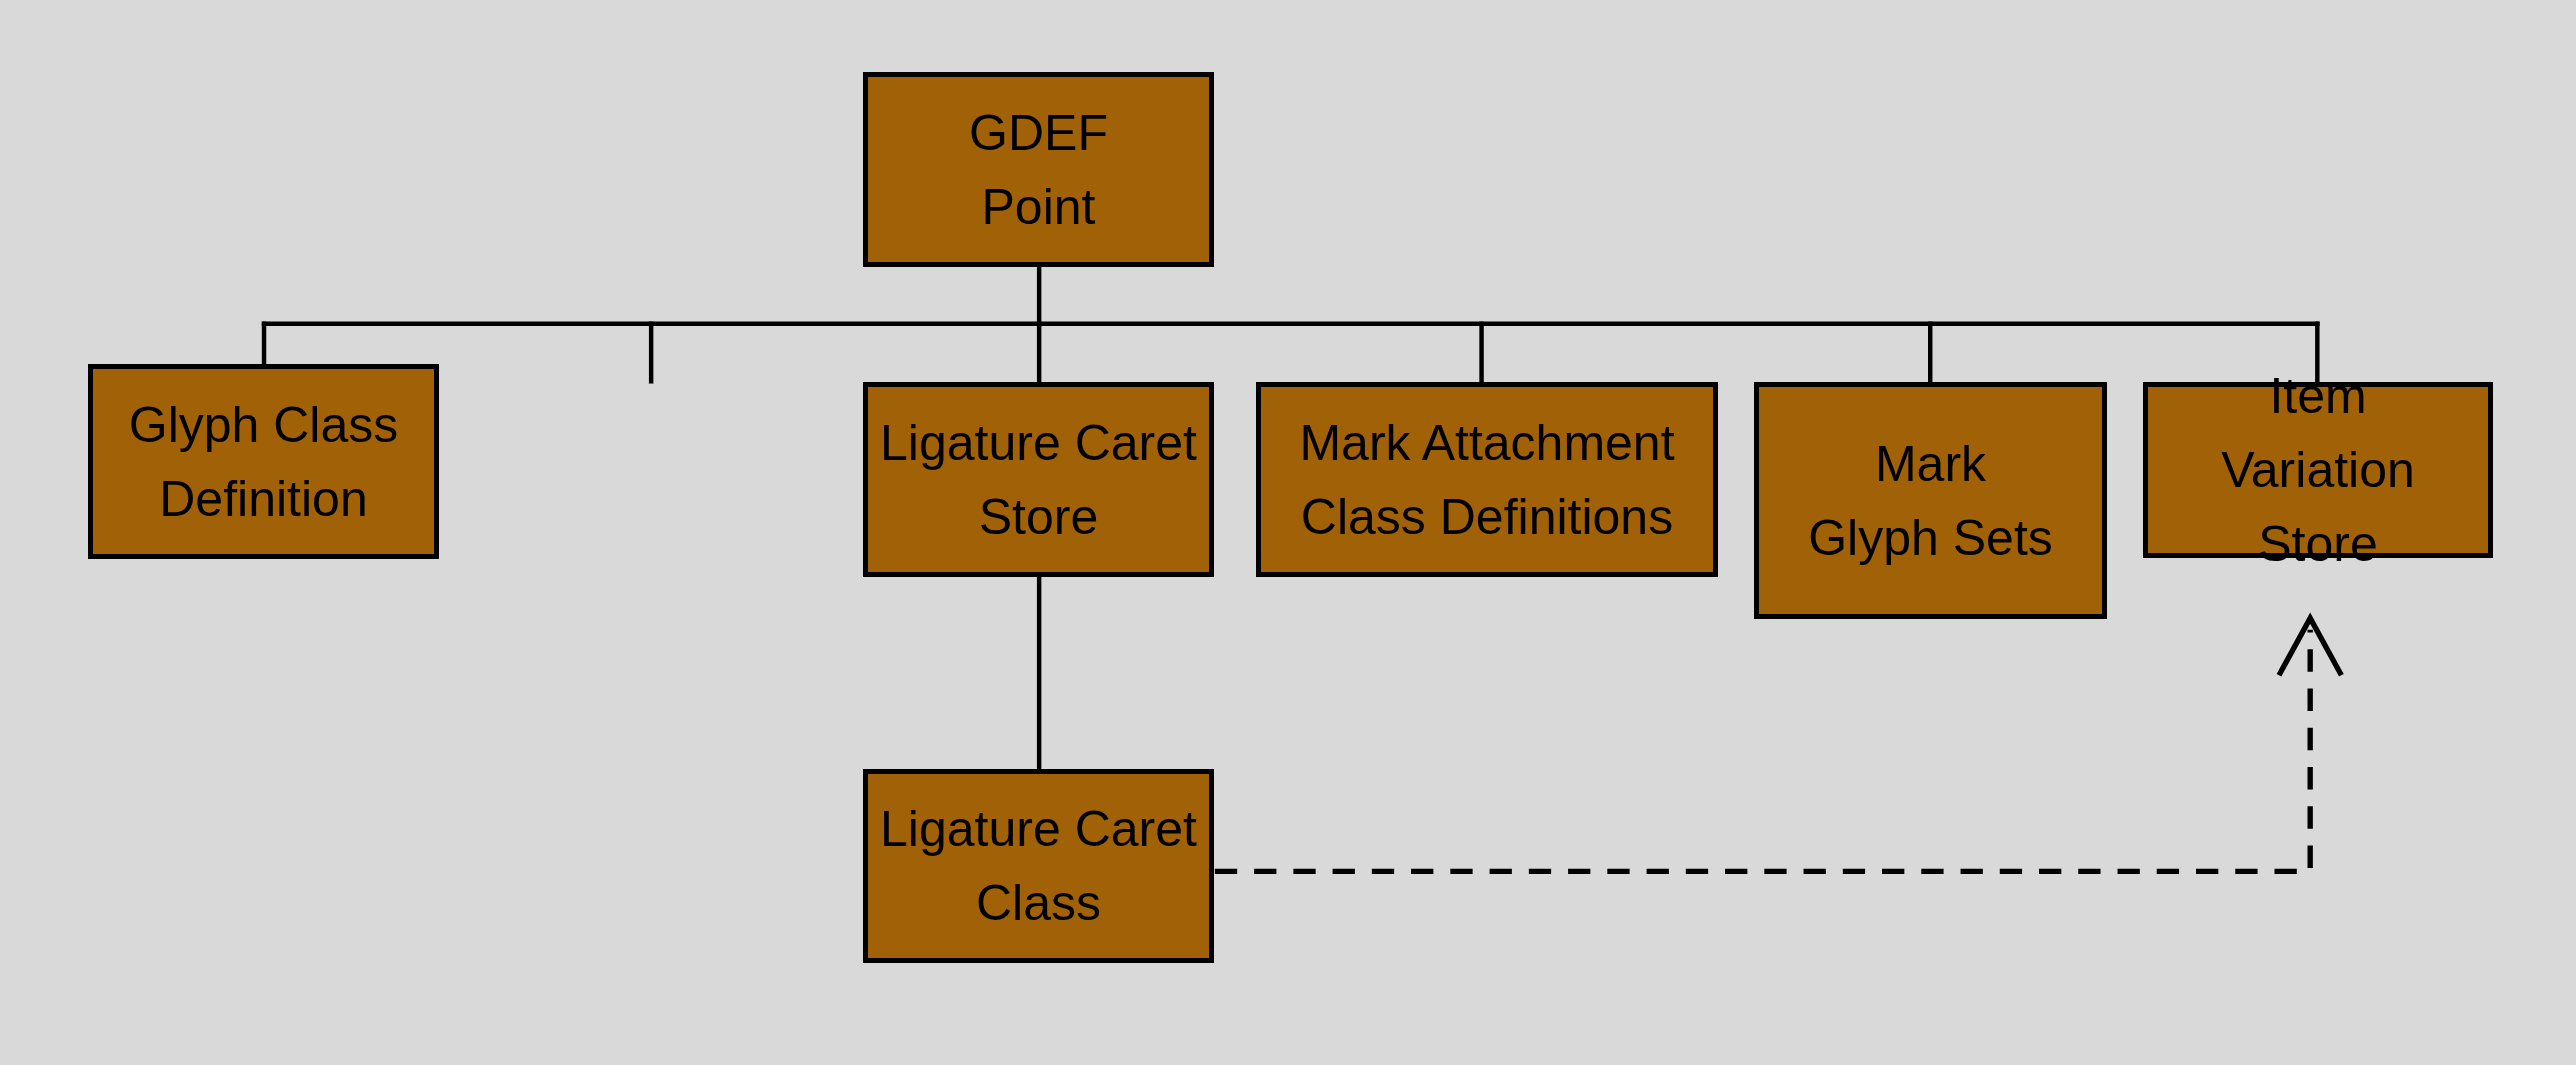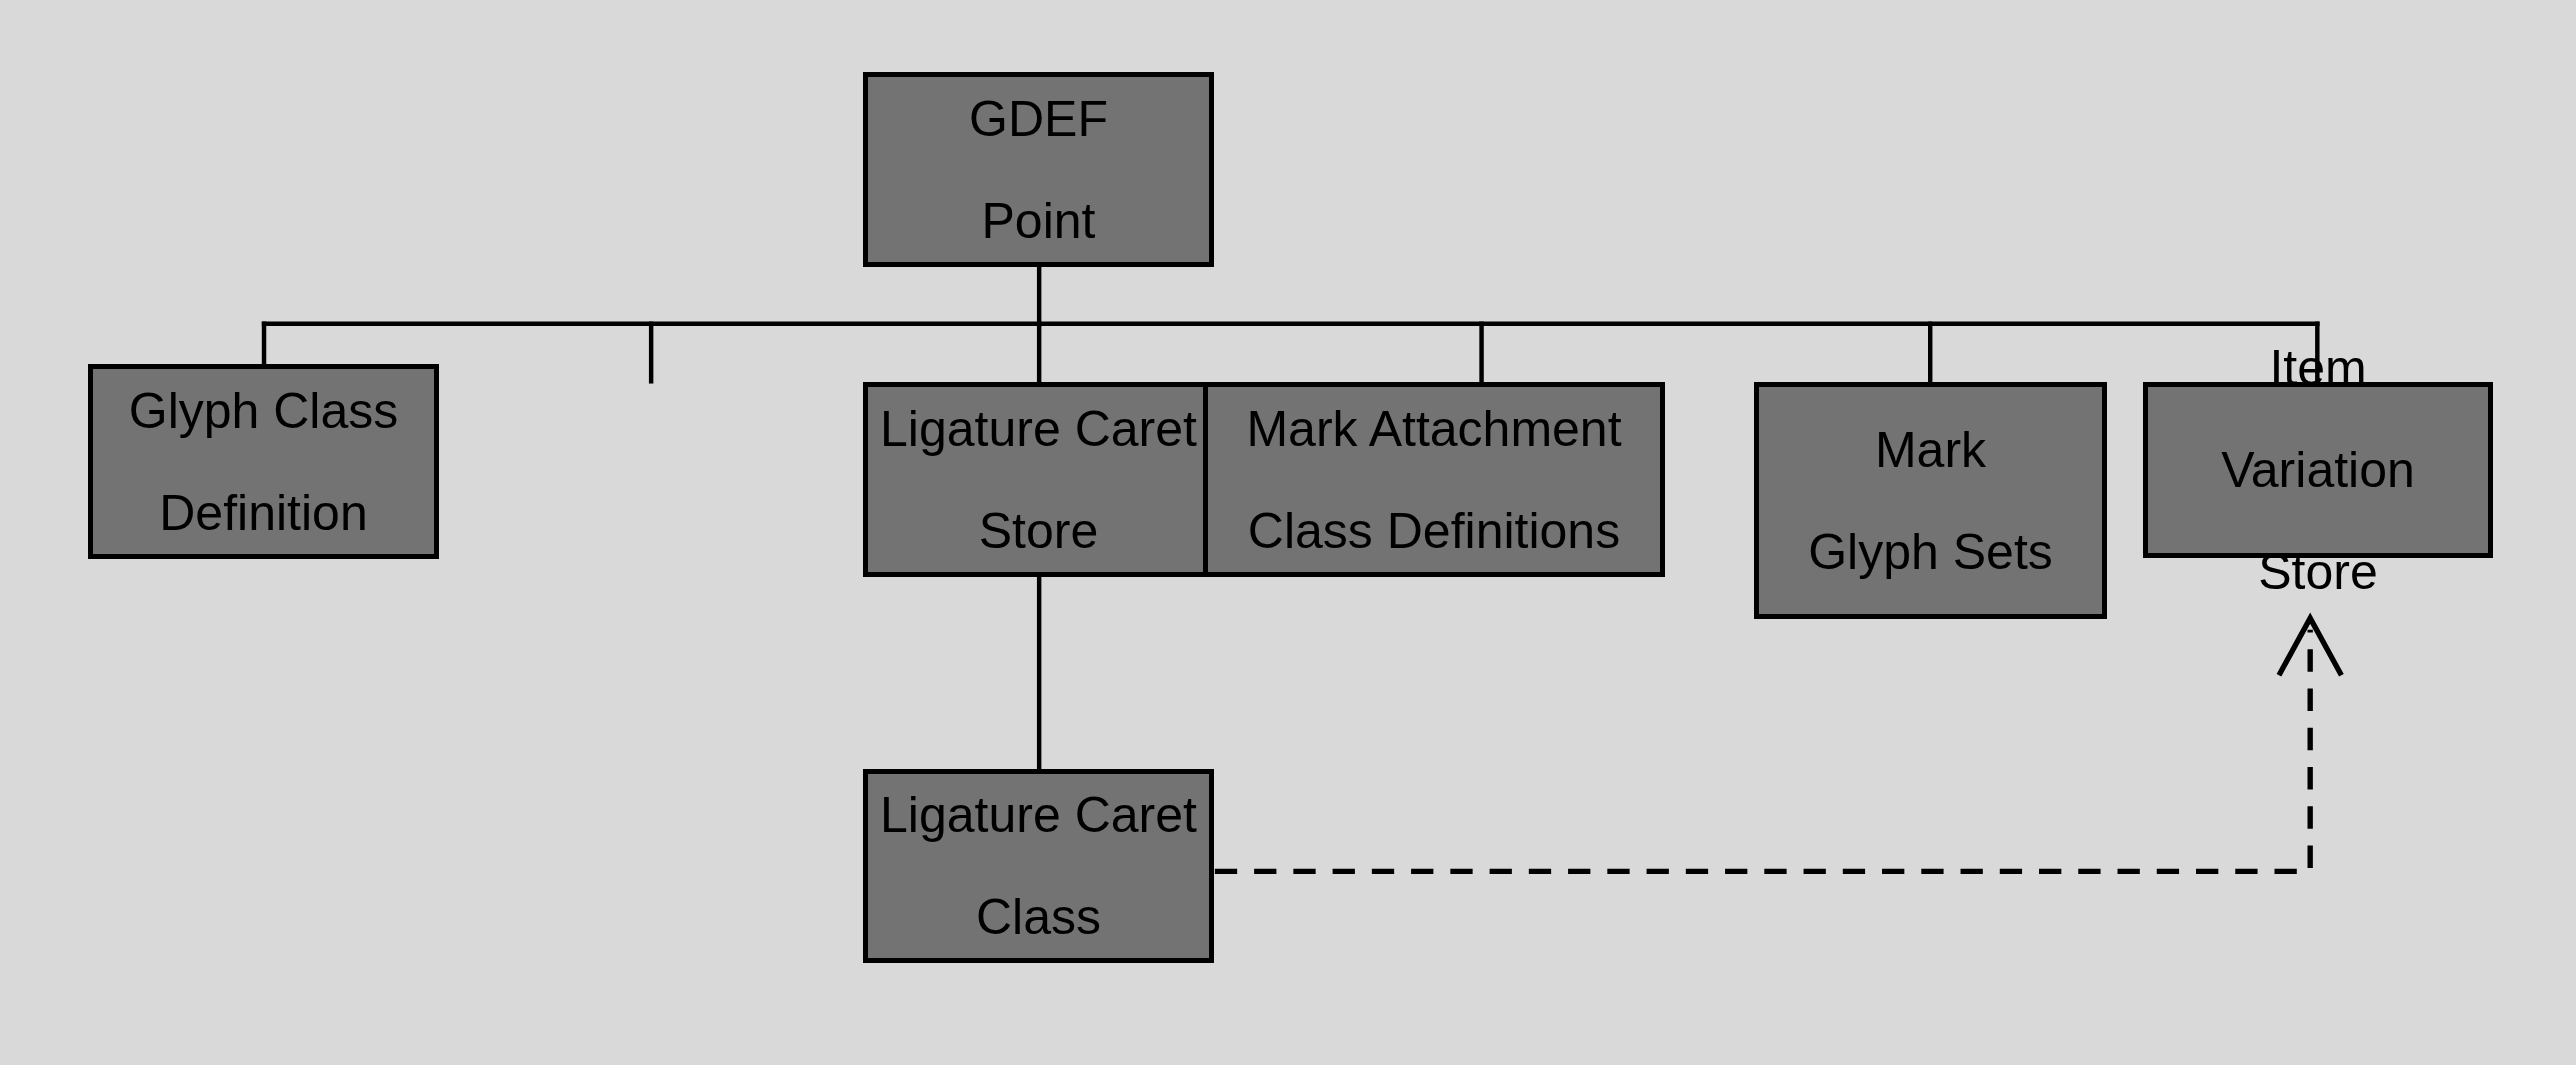--- a/index.html
+++ b/index.html
@@ -16,38 +16,37 @@
   }
   .edges {
     position: absolute;
     left: 0; top: 0;
     width: 2576px;
     height: 1065px;
   }
   .node {
     position: absolute;
     box-sizing: border-box;
-    background: #737373;
+    background: #a16207;
     border: 5.4px solid #000000;
     color: #000000;
     display: flex;
     flex-direction: column;
     justify-content: center;
     align-items: center;
     text-align: center;
     font-size: 50px;
     line-height: 74px;
     white-space: nowrap;
-    gap: 28px;
   }
   .n-gdef-header            { left: 863px;  top: 72px;  width: 351px; height: 195px; }
   .n-glyph-class-definition { left: 88px;   top: 364px; width: 351px; height: 195px; }
   .n-attachment-point-list  { left: 475px;  top: 382px; width: 351px; height: 195px; }
   .n-ligature-caret-list    { left: 863px;  top: 382px; width: 351px; height: 195px; }
-  .n-mark-attachment-class-definitions { left: 1203px; top: 382px; width: 462px; height: 195px; }
+  .n-mark-attachment-class-definitions { left: 1256px; top: 382px; width: 462px; height: 195px; }
   .n-mark-glyph-sets        { left: 1754px; top: 382px; width: 353px; height: 237px; }
   .n-item-variation-store   { left: 2143px; top: 382px; width: 350px; height: 176px; }
   .n-ligature-caret-values  { left: 863px;  top: 769px; width: 351px; height: 194px; }
 </style>
 </head>
 <body>
 
 <div class="stage">
 
   <svg class="edges" viewBox="0 0 2888 1194" aria-hidden="true">

